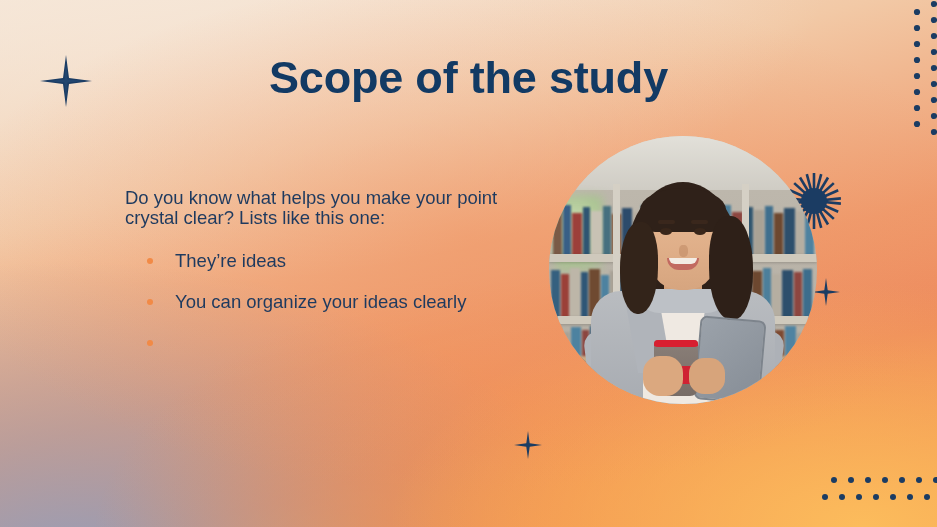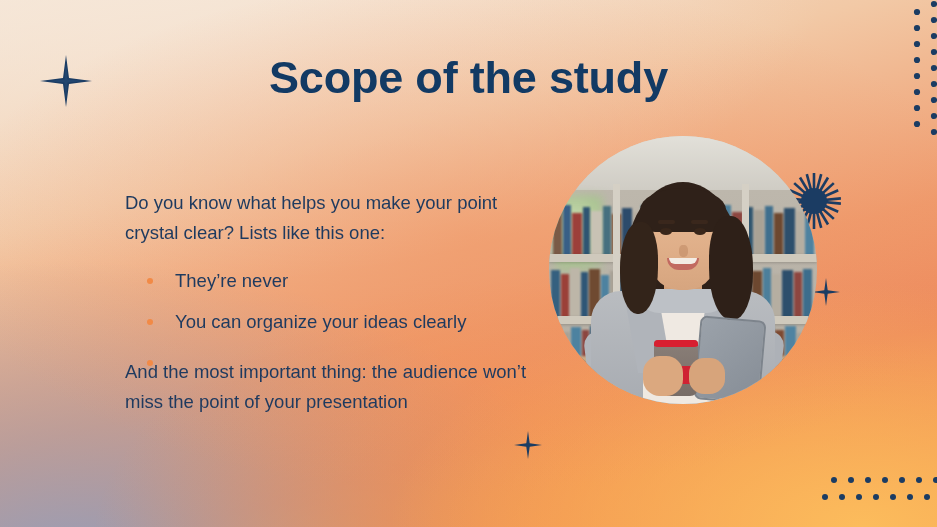--- a/index.html
+++ b/index.html
@@ -53,21 +53,21 @@
   
   .body-col {
     position: absolute;
     left: 125px;
     top: 188px;
     width: 410px;
     color: #1d3a5c;
   }
   .para {
     font-size: 18.5px;
-    line-height: 30px;
+    line-height: 20px;
     color: #1e3a5f;
     margin: 0;
   }
   .bullet-list {
     list-style: none;
     margin: 20px 0 0 0;
     padding: 0;
   }
   .bullet-item {
     position: relative;
@@ -467,32 +467,31 @@
   </div>
 
   <div class="title">Scope of the study</div>
 
   <div class="body-col">
     <p class="para">Do you know what helps you make your point crystal clear? Lists like this one:</p>
 
     <ul class="bullet-list">
       <li class="bullet-item">
         <span class="bullet-dot"></span>
-        <span>They’re never</span>
+        <span>They’re ideas</span>
       </li>
       <li class="bullet-item">
         <span class="bullet-dot"></span>
         <span>You can organize your ideas clearly</span>
       </li>
       <li class="bullet-item">
         <span class="bullet-dot"></span>
       </li>
     </ul>
 
-    <p class="para para-closing">And the most important thing: the audience won’t miss the point of your presentation</p>
   </div>
 
   <div class="photo-circle">
     <div class="photo-inner">
       <div class="lib-wall"></div>
       <div class="lib-ceiling"></div>
 
       <div class="window-light"></div>
 
       <div class="shelf-books" style="top:25%; height:20%;">

